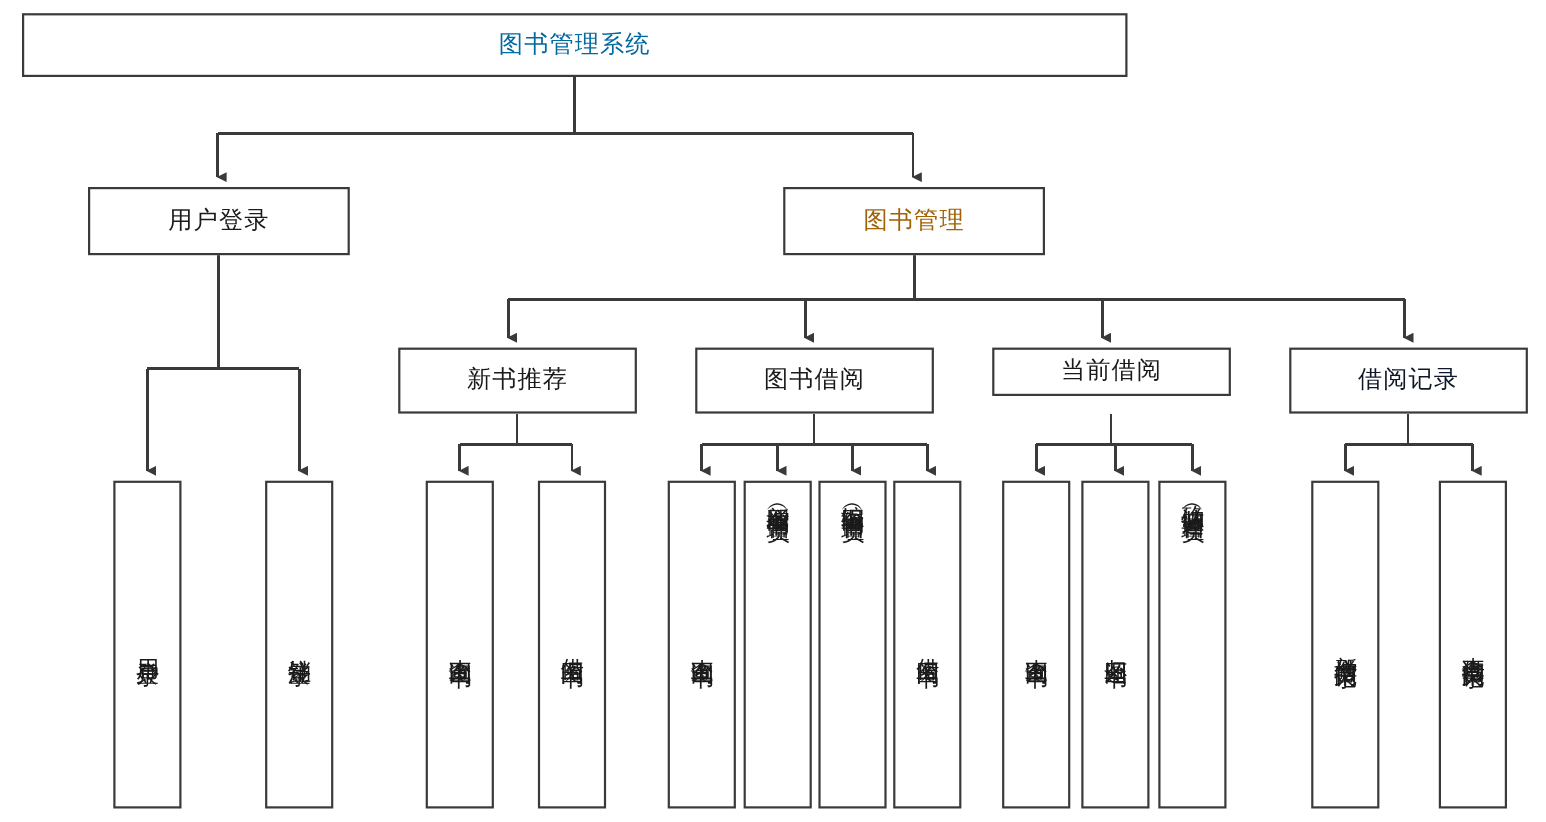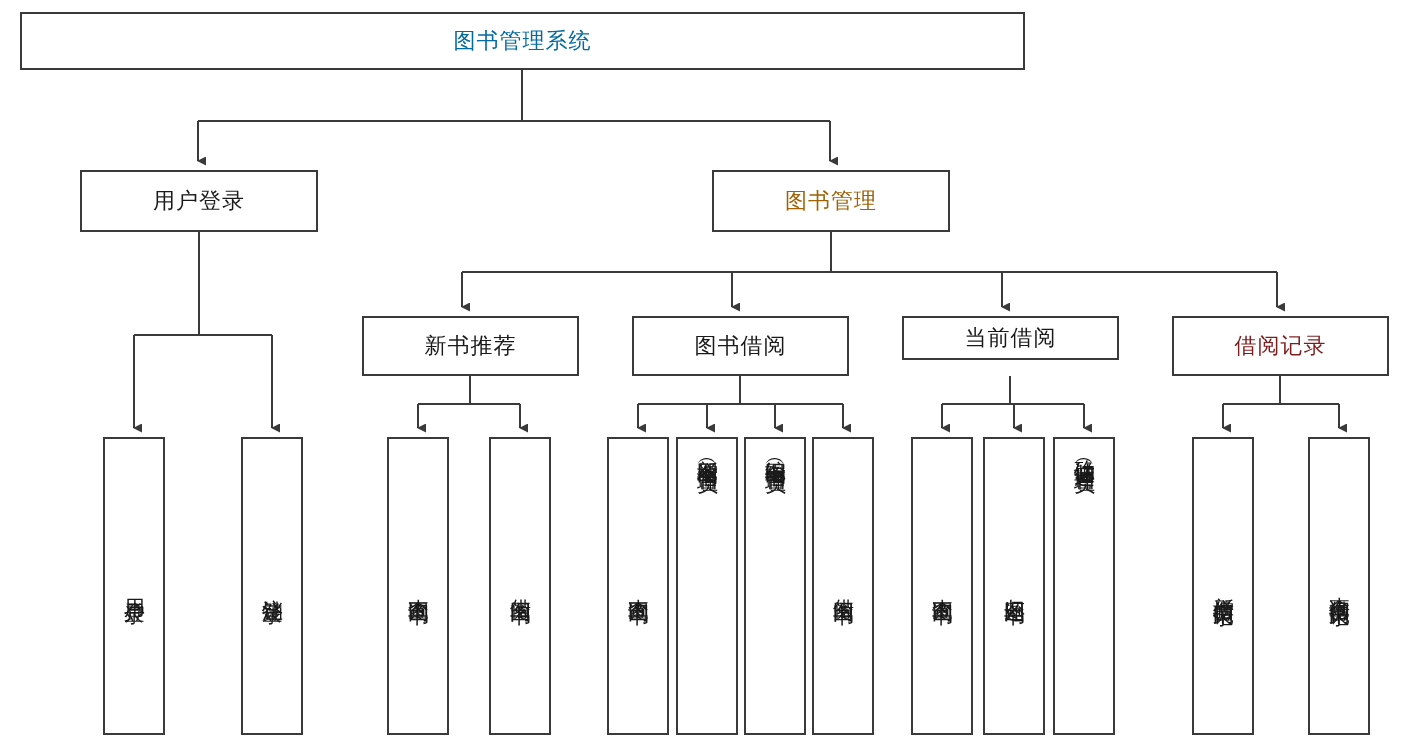--- a/index.html
+++ b/index.html
@@ -132,21 +132,21 @@
       </div>
       <div class="node horiz" style="left: 362px; top: 316px; width: 217px; height: 60px; border-color: rgb(58, 58, 58); background: rgb(255, 255, 255); color: rgb(26, 26, 26);">
         <span class="hlabel">新书推荐</span>
       </div>
       <div class="node horiz" style="left: 632px; top: 316px; width: 217px; height: 60px; border-color: rgb(58, 58, 58); background: rgb(255, 255, 255); color: rgb(26, 26, 26); text-align: right;">
         <span class="hlabel">图书借阅</span>
       </div>
       <div class="node horiz" style="left: 902px; top: 316px; width: 217px; height: 44px; border-color: rgb(58, 58, 58); background: rgb(255, 255, 255); color: rgb(26, 26, 26);">
         <span class="hlabel">当前借阅</span>
       </div>
-      <div class="node horiz" style="left: 1172px; top: 316px; width: 217px; height: 60px; border-color: rgb(58, 58, 58); background: rgb(255, 255, 255); color: #7f1d1d;">
+      <div class="node horiz" style="left: 1172px; top: 316px; width: 217px; height: 60px; border-color: rgb(58, 58, 58); background: rgb(255, 255, 255); color: #0f172a;">
         <span class="hlabel">借阅记录</span>
       </div>
       <div class="node vert" style="left: 103px; top: 437px; width: 62px; height: 298px; border-color: rgb(58, 58, 58); background: rgb(255, 255, 255); color: rgb(26, 26, 26);">
         <span class="vlabel">用户登录</span>
       </div>
       <div class="node vert" style="left: 241px; top: 437px; width: 62px; height: 298px; border-color: rgb(58, 58, 58); background: rgb(255, 255, 255); color: rgb(26, 26, 26);">
         <span class="vlabel">注销登录</span>
       </div>
       <div class="node vert" style="left: 387px; top: 437px; width: 62px; height: 298px; border-color: rgb(58, 58, 58); background: rgb(255, 255, 255); color: rgb(26, 26, 26);">
         <span class="vlabel">查询图书</span>

